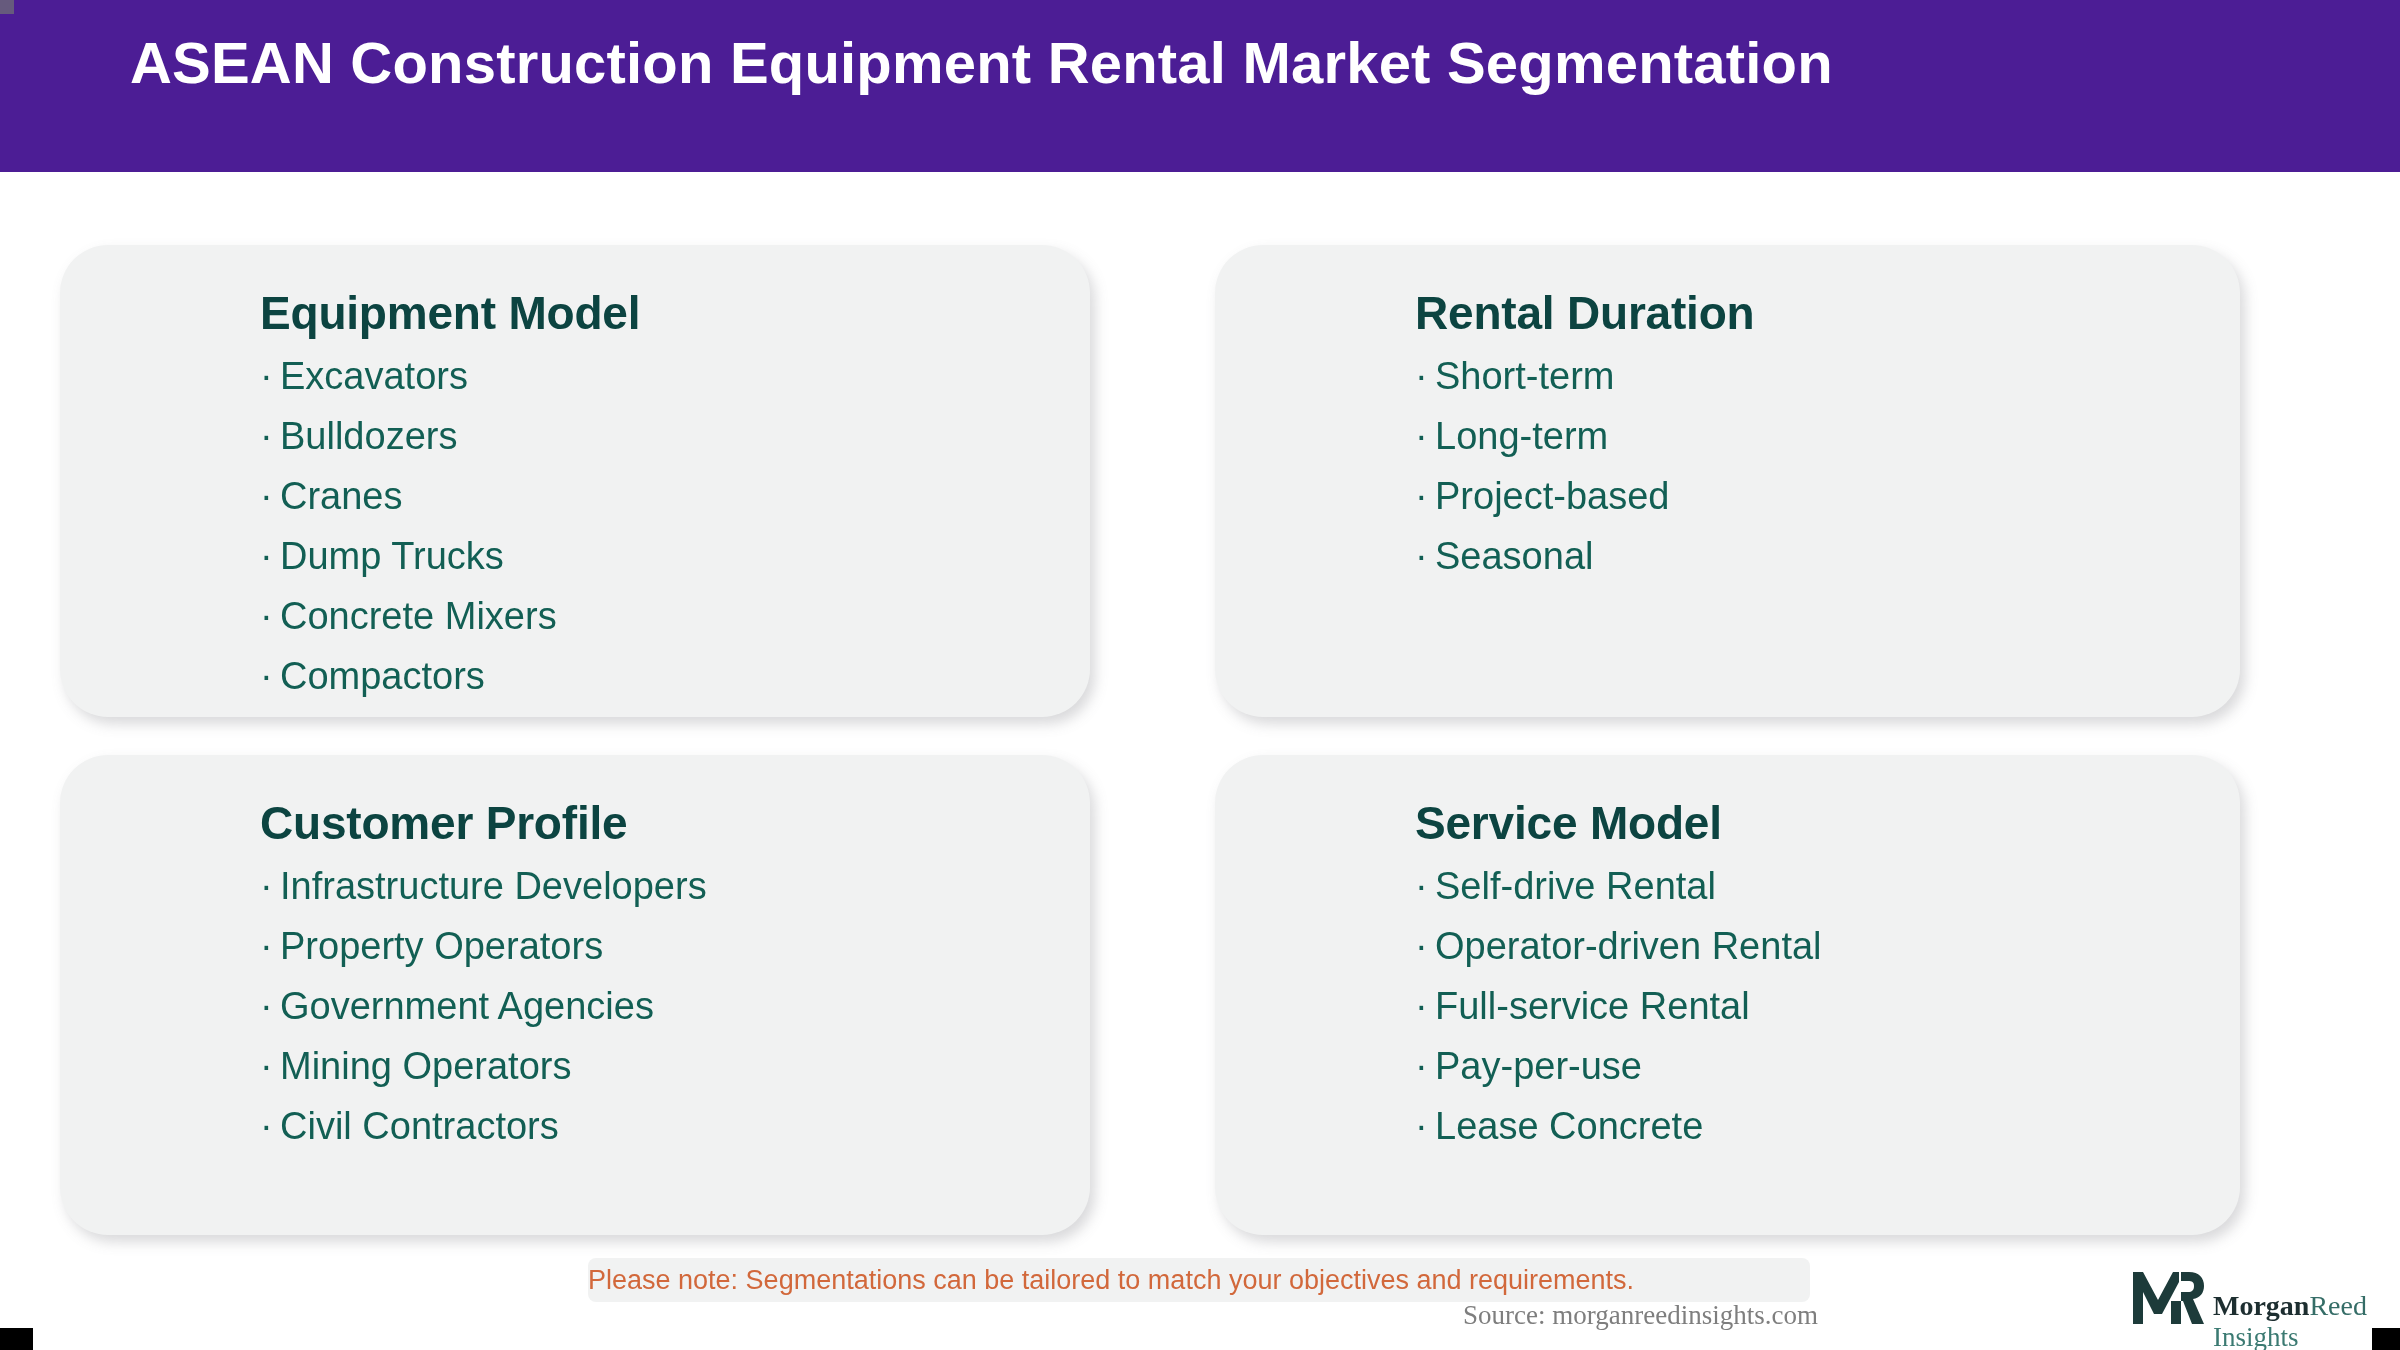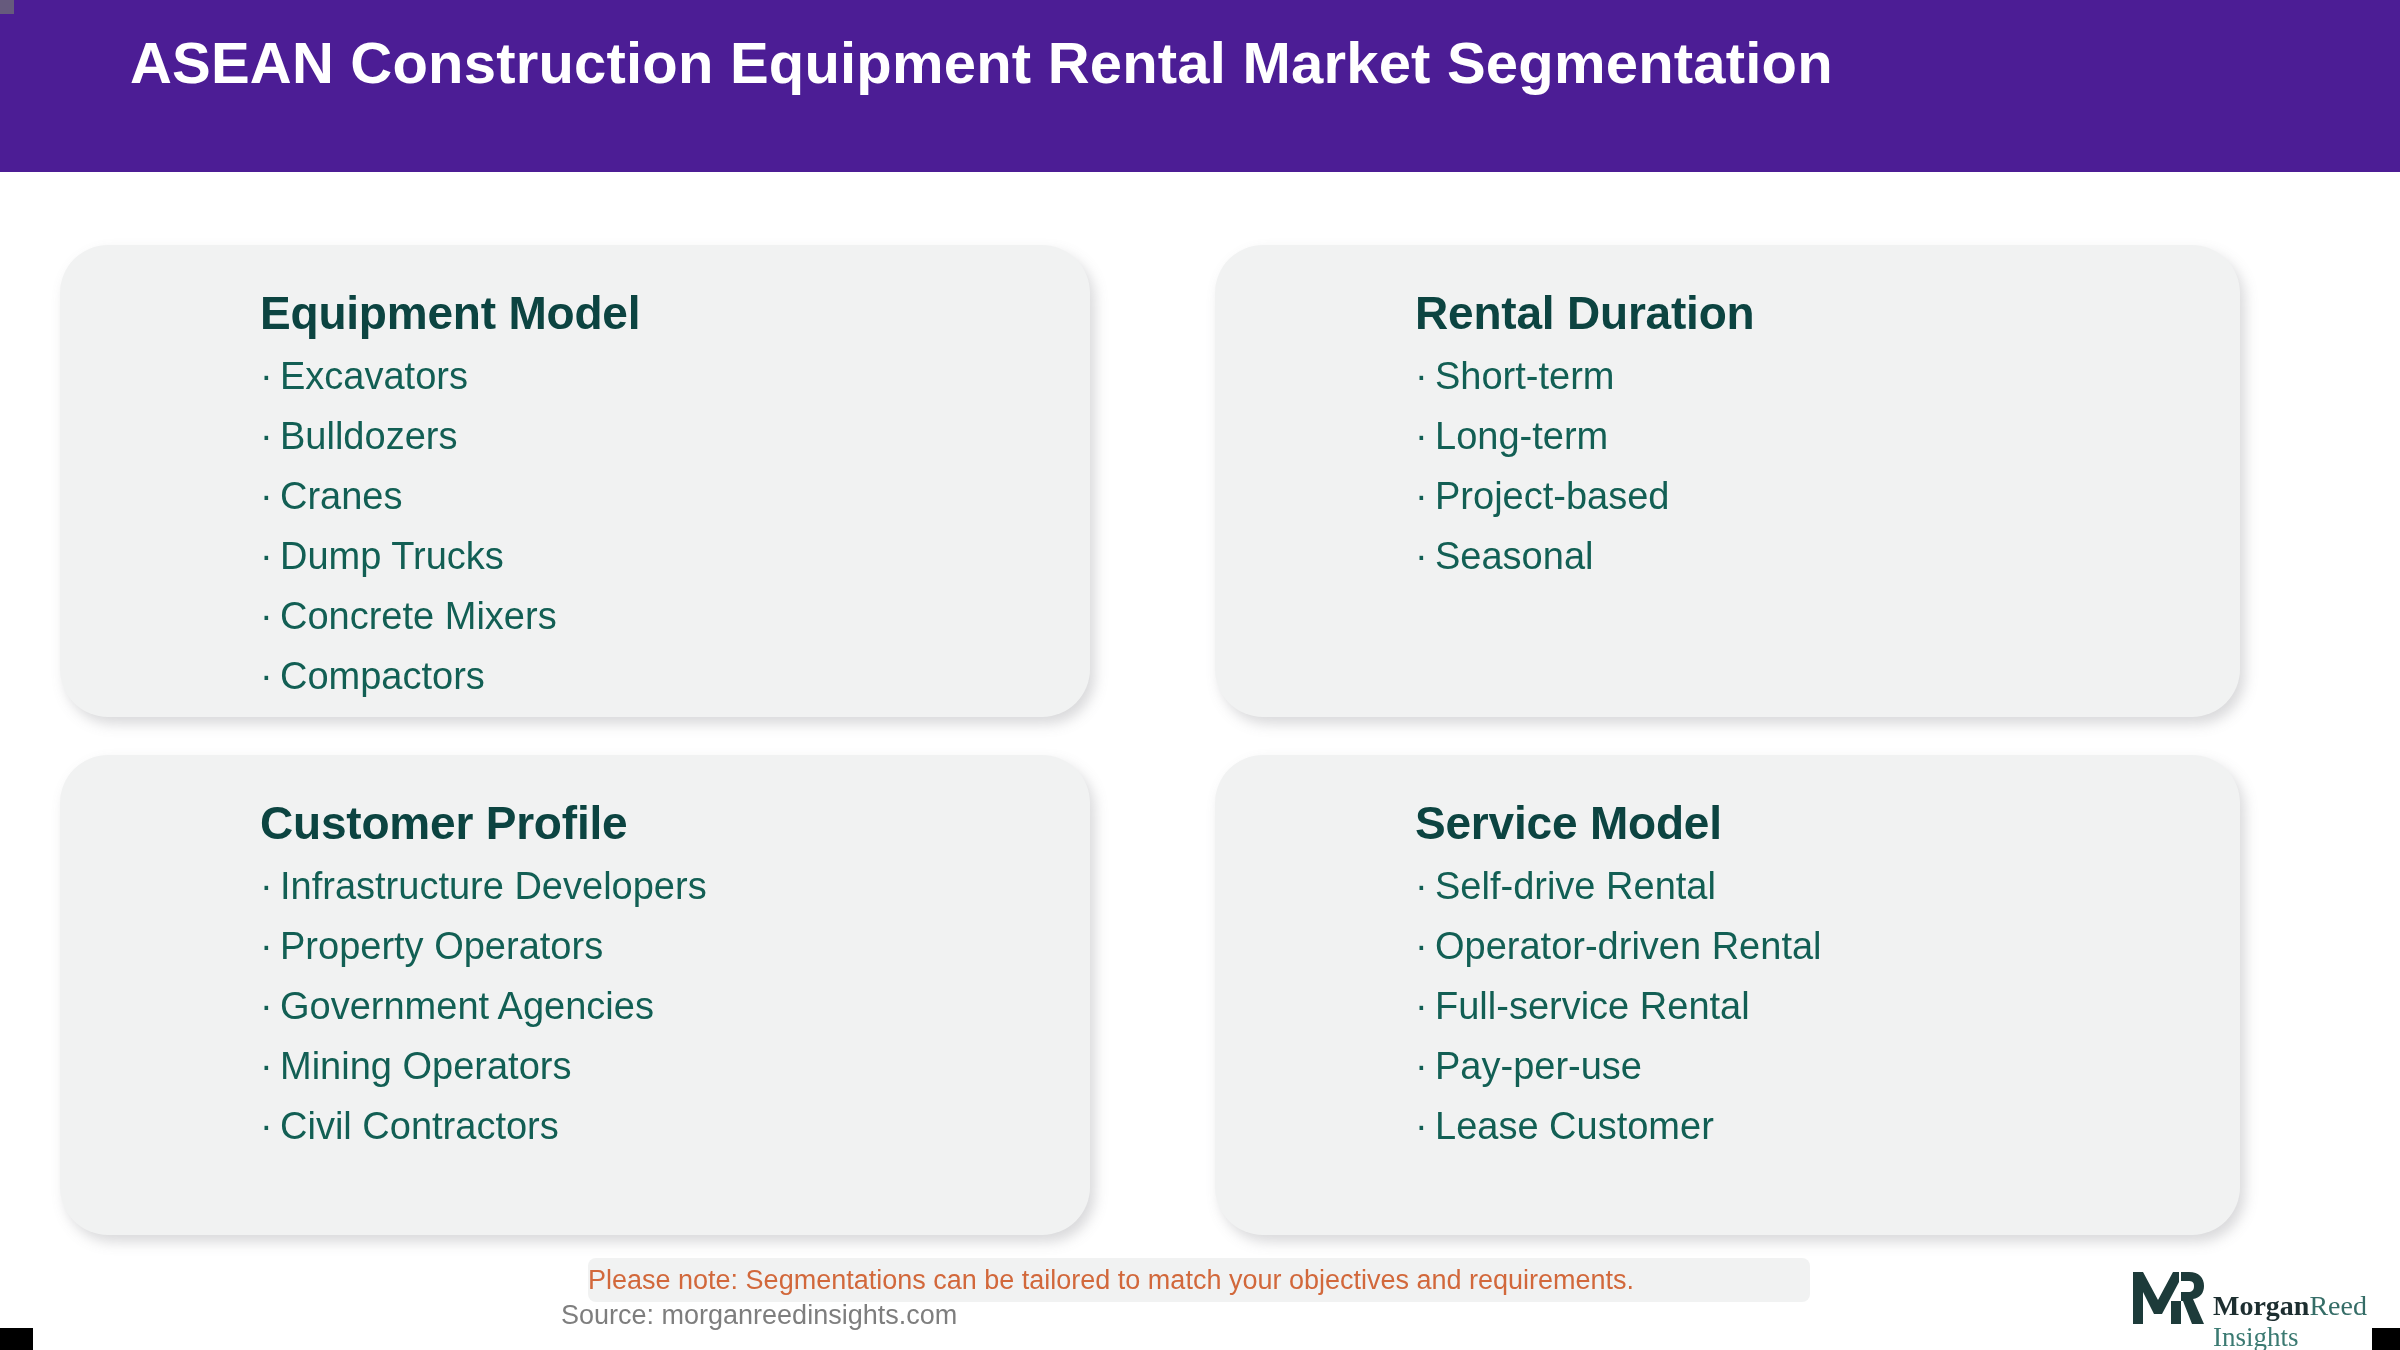--- a/index.html
+++ b/index.html
@@ -135,27 +135,28 @@
     width: 1222px;
     height: 44px;
     line-height: 44px;
     text-align: left;
     font-size: 27px;
     color: #d2683b;
     white-space: nowrap;
   }
   .source-text {
     position: absolute;
-    left: 561px;
+    left: 596px;
     top: 1300px;
     width: 1222px;
-    text-align: left;
+    text-align: right;
     font-size: 27px;
     color: #7e7e7e;
     white-space: nowrap;
+    font-family: Liberation Serif, serif;
   }
 
   
   .logo {
     position: absolute;
     left: 2131px;
     top: 1265px;
     width: 240px;
     height: 68px;
   }
@@ -239,21 +240,21 @@
   </div>
 
   <div class="card card-4">
     <div class="card-inner">
       <div class="card-title">Service Model</div>
       <ul class="card-list">
         <li><span class="bullet">·</span><span>Self-drive Rental</span></li>
         <li><span class="bullet">·</span><span>Operator-driven Rental</span></li>
         <li><span class="bullet">·</span><span>Full-service Rental</span></li>
         <li><span class="bullet">·</span><span>Pay-per-use</span></li>
-        <li><span class="bullet">·</span><span>Lease Customer</span></li>
+        <li><span class="bullet">·</span><span>Lease Concrete</span></li>
       </ul>
     </div>
   </div>
 
 </div>
 
 <div class="note-box">
   <div class="note-text">Please note: Segmentations can be tailored to match your objectives and requirements.</div>
 </div>
 <div class="source-text">Source: morganreedinsights.com</div>

